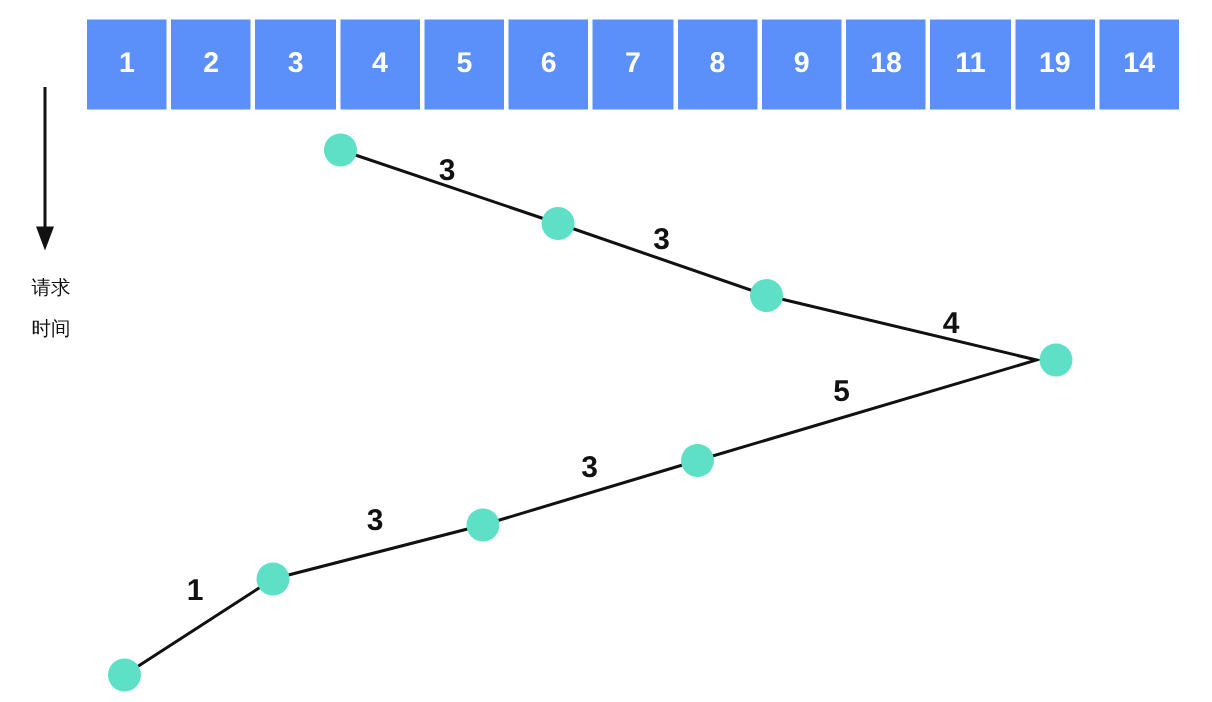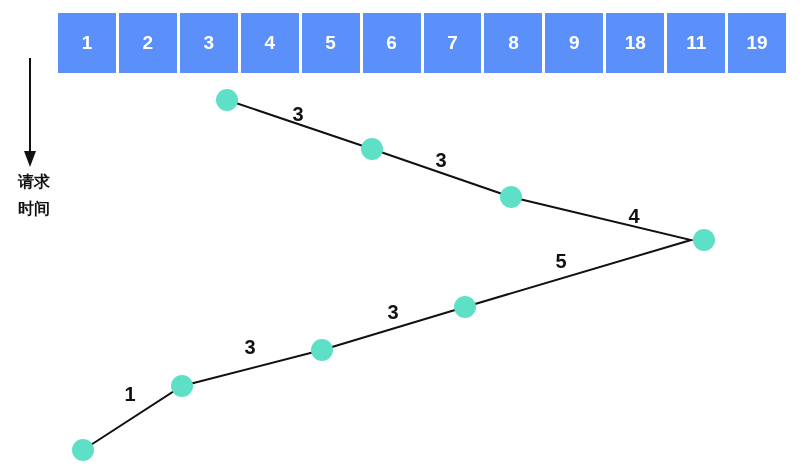--- a/index.html
+++ b/index.html
@@ -22,23 +22,23 @@
   .cell{
     flex:1;background:var(--cell-blue);color:var(--cell-num);
     display:flex;align-items:center;justify-content:center;
     font-size:19px;font-weight:bold;user-select:none;
   }
   
   .axis-arrow{position:absolute;left:20px;top:55px;}
   .axis-arrow line{stroke:var(--ink);stroke-width:2px;}
   .axis-arrow polygon{fill:var(--ink);}
   .axis-label{
-    position:absolute;left:8px;top:168px;width:52px;
-    text-align:center;font-size:16px;line-height:27px;
-    font-weight:bold;color:var(--ink);
+    position:absolute;left:8px;top:178px;width:52px;
+    text-align:center;font-size:13px;line-height:27px;
+    font-weight:normal;color:var(--ink);
   }
   
   .graph{position:absolute;left:0;top:0;}
   .edge-line{fill:none;stroke:var(--ink);stroke-width:2px;}
   .dot{fill:var(--dot-teal);}
   .edge-label{
     font-family:"Liberation Sans",sans-serif;font-size:20px;font-weight:bold;
     fill:var(--ink);text-anchor:middle;dominant-baseline:central;
   }
 </style>
@@ -53,20 +53,21 @@
       <div class="cell">3</div>
       <div class="cell">4</div>
       <div class="cell">5</div>
       <div class="cell">6</div>
       <div class="cell">7</div>
       <div class="cell">8</div>
       <div class="cell">9</div>
       <div class="cell">18</div>
       <div class="cell">11</div>
       <div class="cell">19</div>
+      <div class="cell">14</div>
     </div>
 
   <svg class="axis-arrow" width="20" height="115" viewBox="0 0 20 115">
     <line x1="10" y1="3" x2="10" y2="97"></line>
     <polygon points="10,112 4,96 16,96"></polygon>
   </svg>
 
   <div class="axis-label">
     <div>请求</div>
     <div>时间</div>

